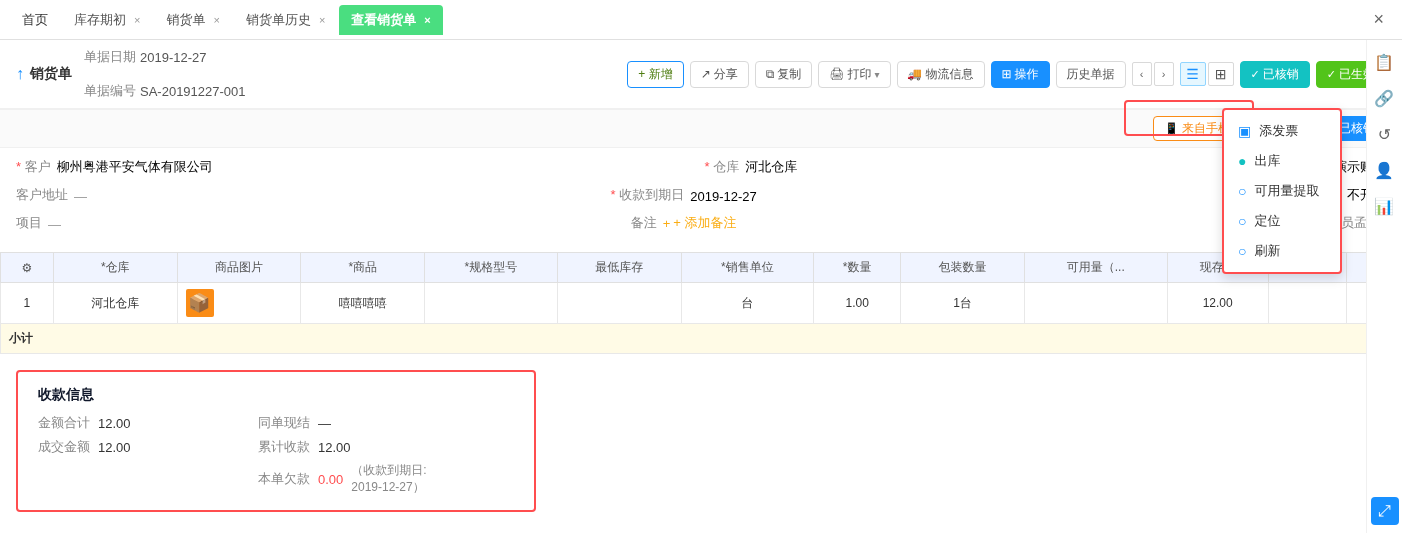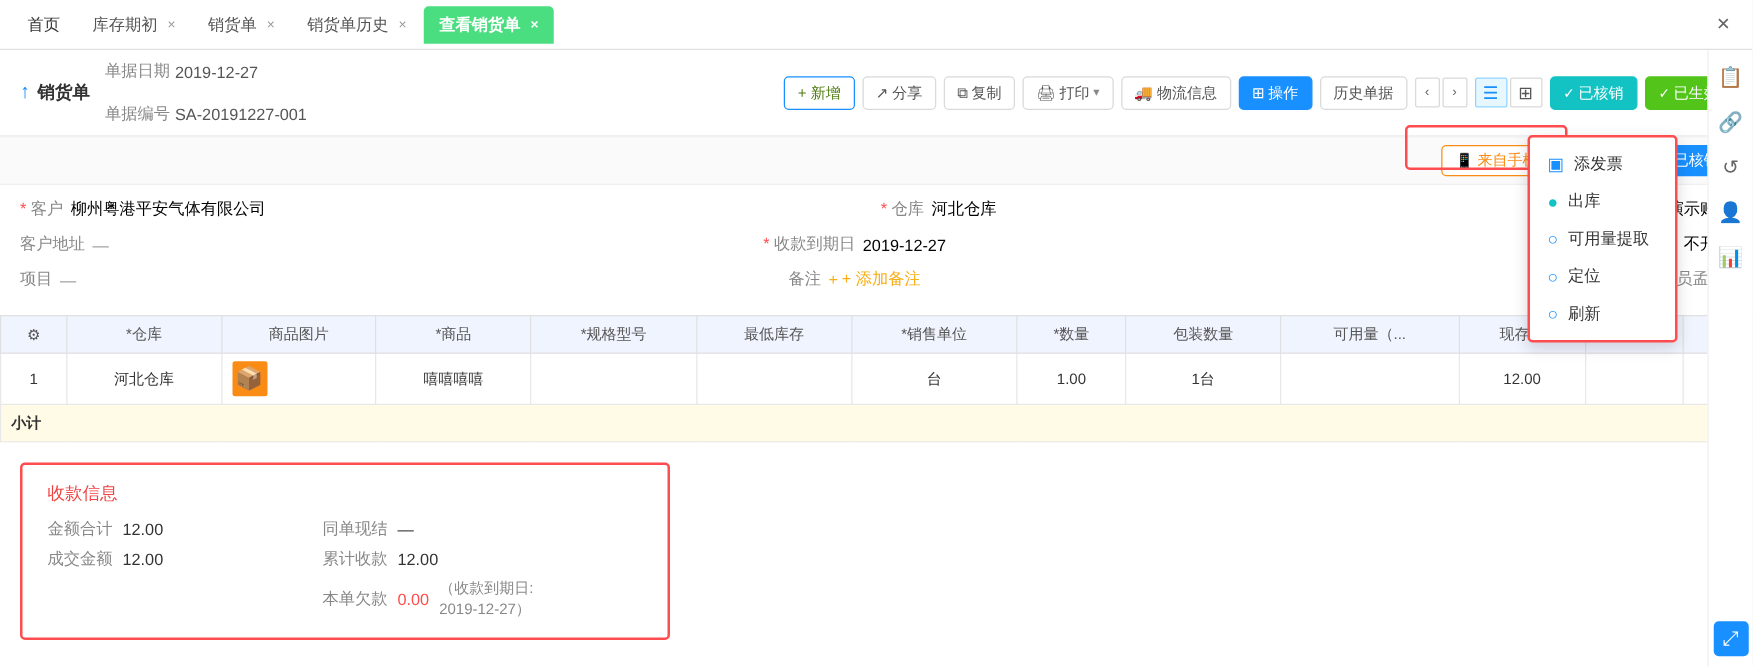--- a/index.html
+++ b/index.html
@@ -86,21 +86,21 @@
     }
     .data-table .subtotal td { background: #fffbe6; font-weight: bold; }
     .product-img { width: 28px; height: 28px; background: #fa8c16; border-radius: 2px;
       display: flex; align-items: center; justify-content: center; color: #fff; font-size: 18px; }
 
     
     .payment-box {
       border: 2px solid #ff4d4f; border-radius: 4px; padding: 14px 20px;
       margin: 10px 16px; display: inline-block; min-width: 520px; background: #fff;
     }
-    .payment-title { font-size: 14px; font-weight: normal; color: #ef4444; margin-bottom: 10px; }
+    .payment-title { font-size: 14px; font-weight: bold; color: #0f172a; margin-bottom: 10px; }
     .payment-grid { display: grid; grid-template-columns: 200px 200px; gap: 6px 20px; }
     .payment-item { display: flex; align-items: center; gap: 8px; font-size: 13px; }
     .payment-item label { color: #888; white-space: nowrap; }
     .payment-item .val { color: #333; }
     .payment-item .red { color: #ff4d4f; }
     .payment-item .hint { color: #888; font-size: 12px; }
 
     
     .right-sidebar {
       position: absolute; right: 0; top: 0; bottom: 0; width: 36px;

